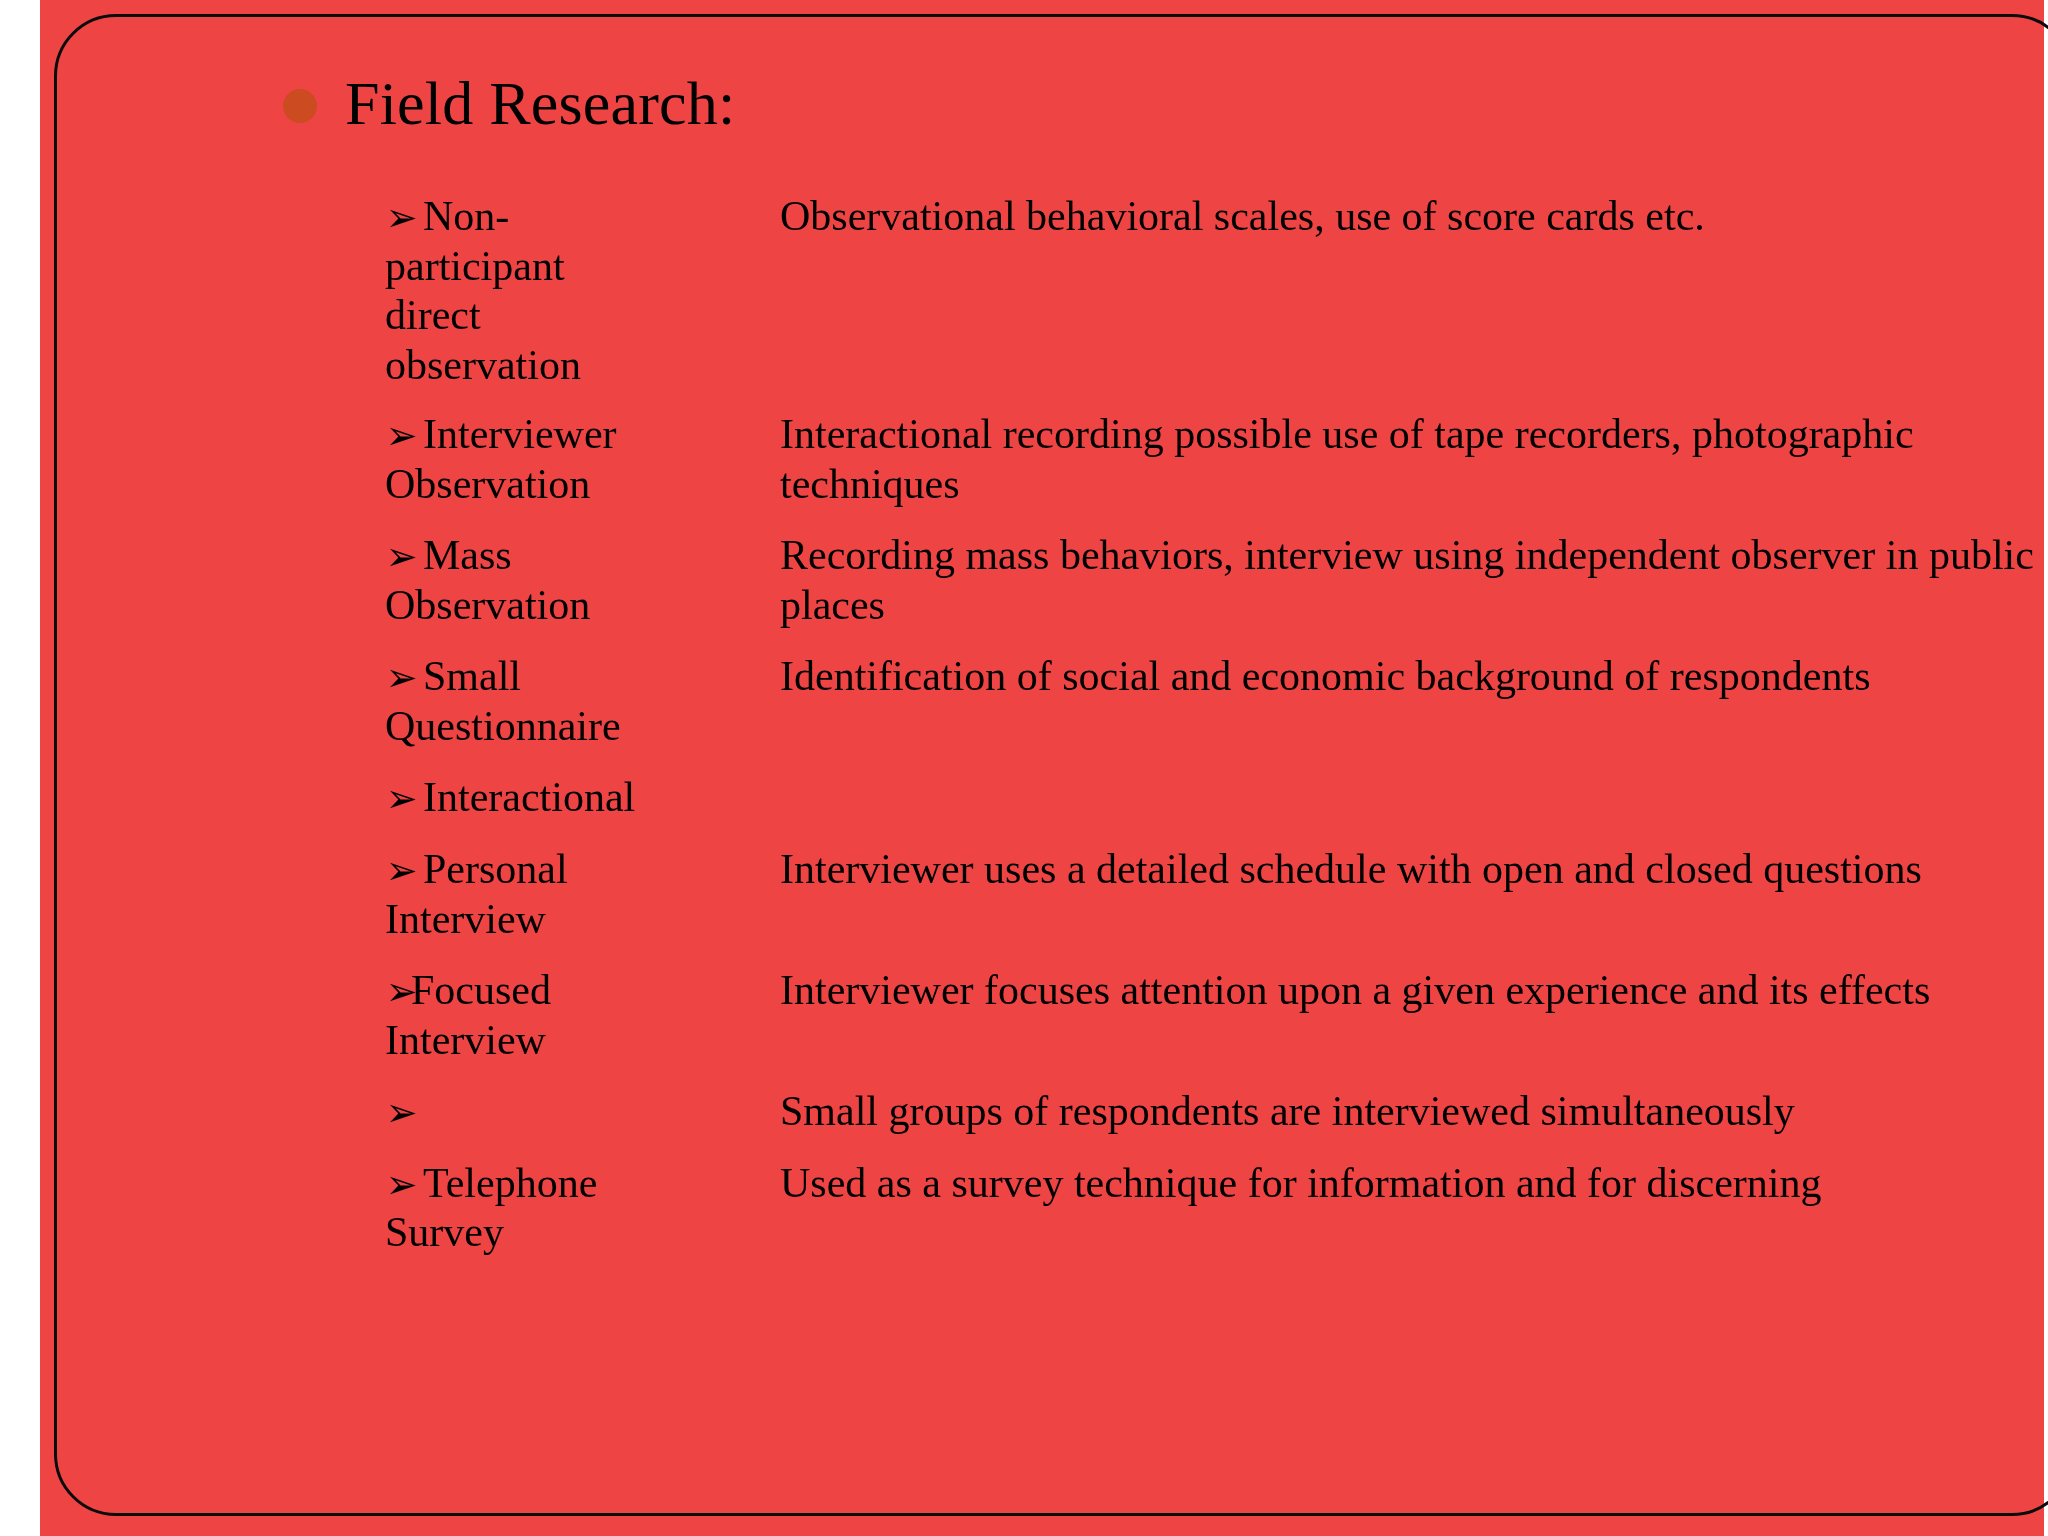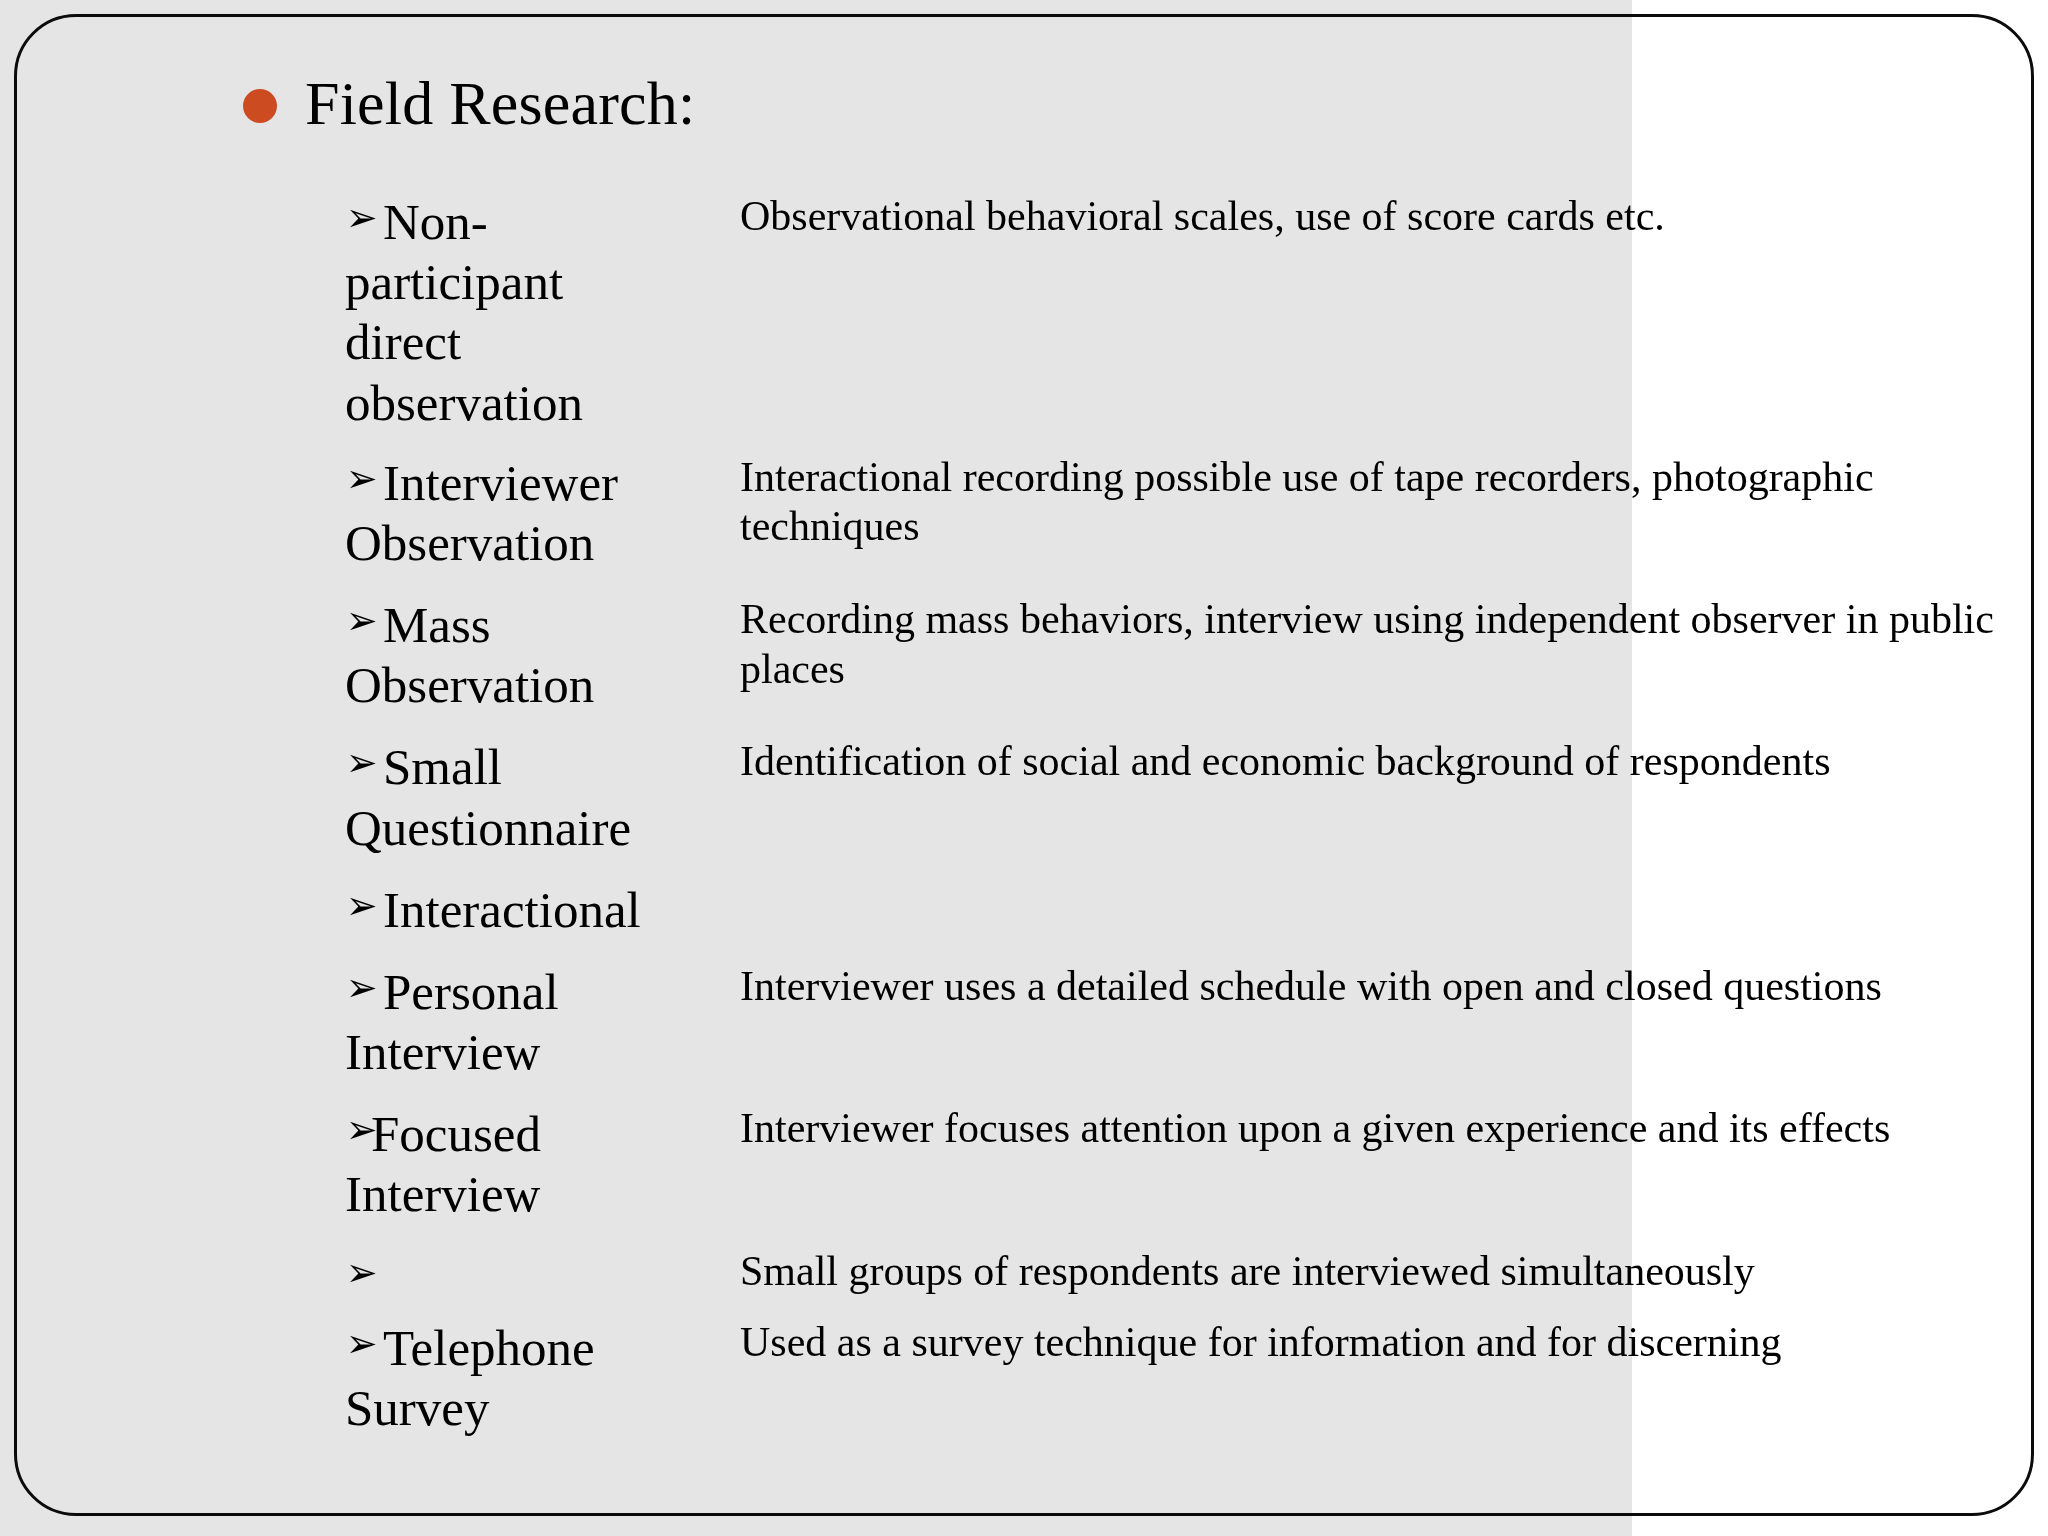--- a/index.html
+++ b/index.html
@@ -11,24 +11,25 @@
   body {
     width: 2048px;
     height: 1536px;
     overflow: hidden;
     font-family: "Liberation Serif", "DejaVu Serif", serif;
     color: #000000;
   }
 
   .slide {
     position: relative;
-    width: 1632px;
+    width: 2004px;
     height: 1536px;
-    background: #e5e5e5;
-    box-sizing: border-box;
+    background: #ef4444;
+    box-sizing: border-box;
+    margin-left: 40px;
   }
 
   
   .slide-frame {
     position: absolute;
     left: 14px;
     top: 14px;
     width: 2020px;
     height: 1502px;
     border: 3px solid #0b0b0b;
@@ -83,21 +84,21 @@
     margin-bottom: 24px;
   }
   .col-term {
     width: 620px;
     flex: 0 0 620px;
     padding-left: 345px;
     box-sizing: border-box;
     position: relative;
   }
   .term-text {
-    font-size: 51px;
+    font-size: 42px;
     line-height: 1.18;
     text-indent: -0px;
     display: inline;
   }
   .arrow {
     position: absolute;
     left: 345px;
     top: 2px;
     font-size: 40px;
     line-height: 1.18;

